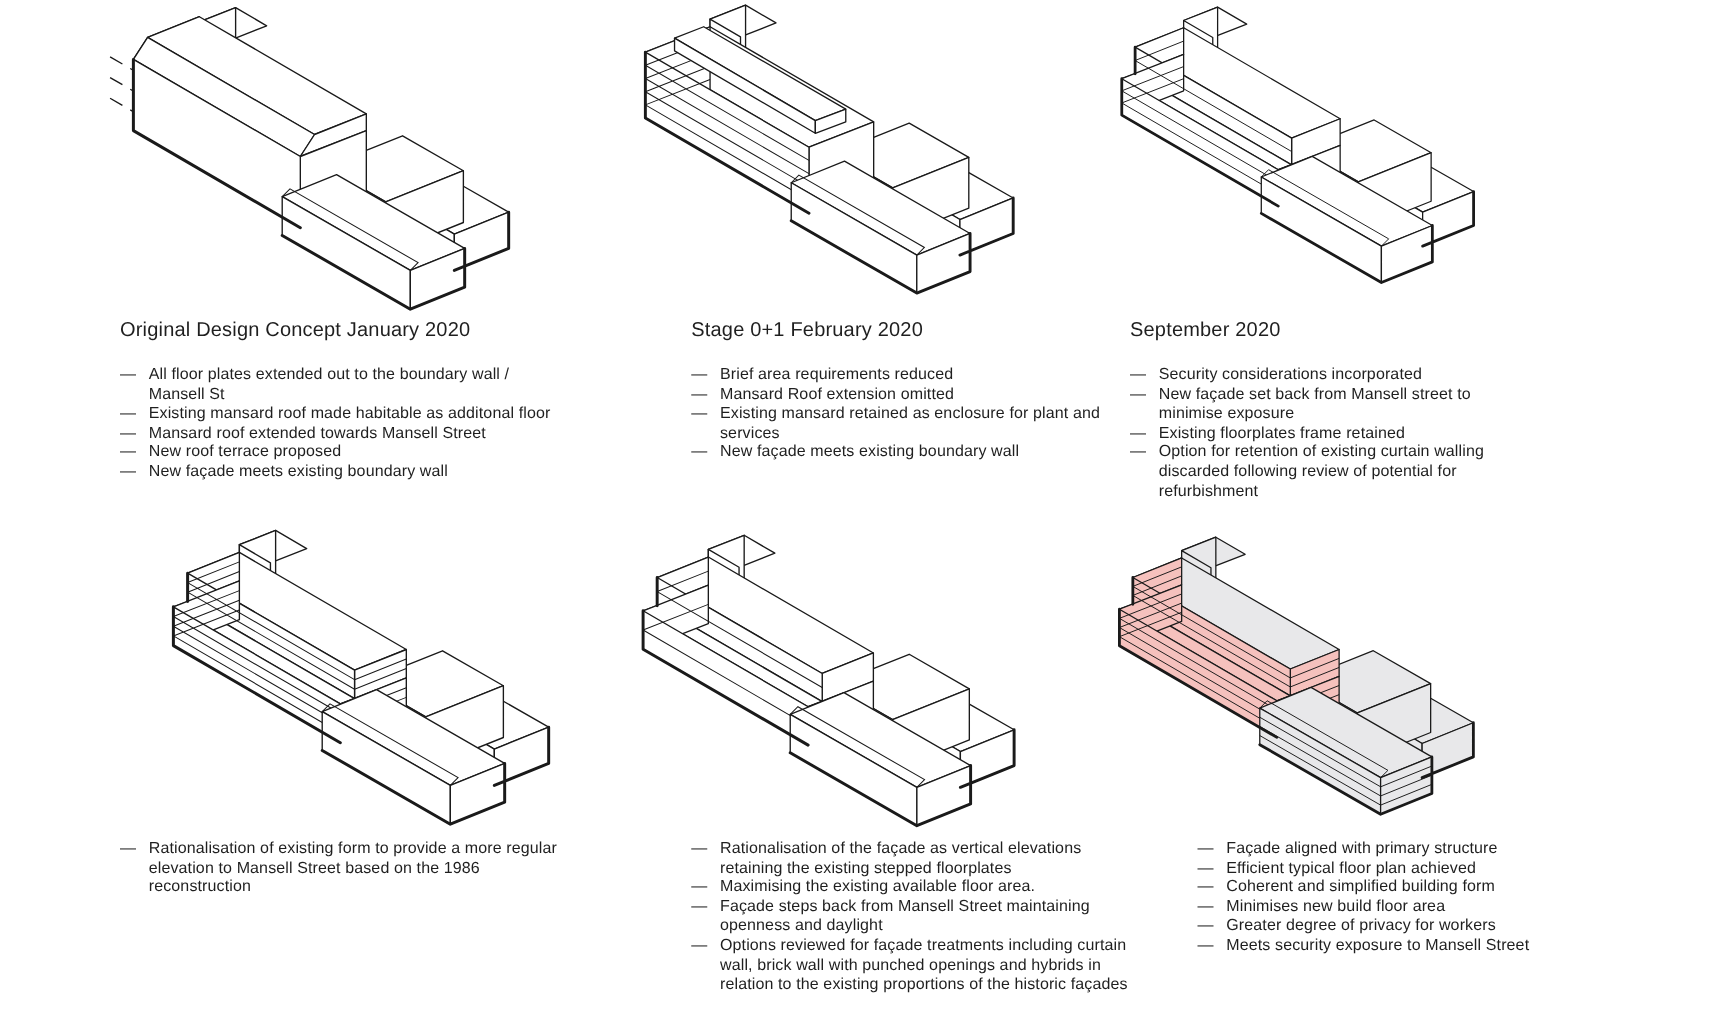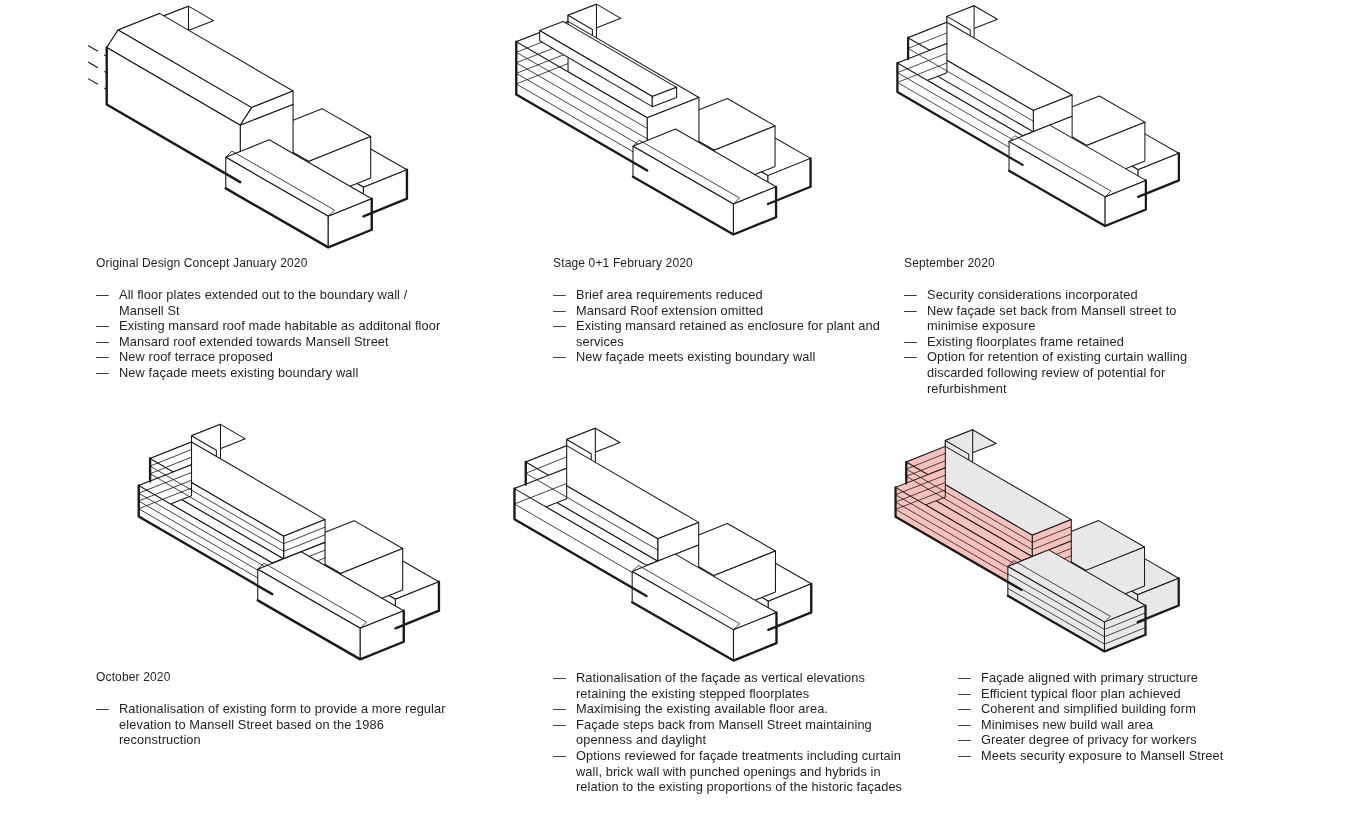--- a/index.html
+++ b/index.html
@@ -1,19 +1,19 @@
 <!DOCTYPE html>
 <html style="--ink: #1f1f1f; --line: #1a1a1a; --mass-grey: #e8e8ea; --highlight-pink: #f5c1bd; --paper: #ffffff;"><head>
 <meta charset="utf-8">
 <style>
   html,body{margin:0;padding:0;}
   body{font-family:"Liberation Sans",sans-serif;background:#fff;}
   #board{position:relative;width:1367px;height:829px;background:var(--paper,#fff);overflow:hidden;color:var(--ink,#1f1f1f);}
   .stage{position:absolute;}
-  .stage h3{font-size:12px;font-weight:400;letter-spacing:.15px;margin:0 0 17px 0;}
+  .stage h3{font-size:16px;font-weight:400;letter-spacing:.15px;margin:0 0 17px 0;}
   .bullets{display:block;}
   .bullet{display:flex;font-size:12.8px;line-height:15.6px;letter-spacing:.1px;}
   .dash{width:23px;flex:none;}
   .btxt{flex:1;}
   svg{position:absolute;display:block;overflow:visible;}
   
   .f polygon, .f path.face{fill:#fff;stroke:var(--line,#1a1a1a);stroke-width:1.05;stroke-linejoin:round;}
   .ln{fill:none;stroke:var(--line,#1a1a1a);stroke-width:.8;}
   .thk{fill:none;stroke:var(--line,#1a1a1a);stroke-width:2.3;stroke-linecap:round;stroke-linejoin:round;}
   .dsh{fill:none;stroke:var(--line,#1a1a1a);stroke-width:1.05;stroke-dasharray:11 7;}
@@ -283,21 +283,20 @@
           <span class="btxt">Existing floorplates frame retained</span>
         </div>
       <div class="bullet">
           <span class="dash">—</span>
           <span class="btxt">Option for retention of existing curtain walling discarded following review of potential for refurbishment</span>
         </div>
     </div>
   </div>
 
   <div class="stage" style="left:96px;top:670px;width:356px">
-    <h3>October 2020</h3>
     <div class="bullets">
       <div class="bullet">
           <span class="dash">—</span>
           <span class="btxt">Rationalisation of existing form to provide a more regular elevation to Mansell Street based on the 1986 reconstruction</span>
         </div>
     </div>
   </div>
 
   <div class="stage" style="left:553px;top:670px;width:358px">
     <div class="bullets">
@@ -329,21 +328,21 @@
       <div class="bullet">
           <span class="dash">—</span>
           <span class="btxt">Efficient typical floor plan achieved</span>
         </div>
       <div class="bullet">
           <span class="dash">—</span>
           <span class="btxt">Coherent and simplified building form</span>
         </div>
       <div class="bullet">
           <span class="dash">—</span>
-          <span class="btxt">Minimises new build wall area</span>
+          <span class="btxt">Minimises new build floor area</span>
         </div>
       <div class="bullet">
           <span class="dash">—</span>
           <span class="btxt">Greater degree of privacy for workers</span>
         </div>
       <div class="bullet">
           <span class="dash">—</span>
           <span class="btxt">Meets security exposure to Mansell Street</span>
         </div>
     </div>

